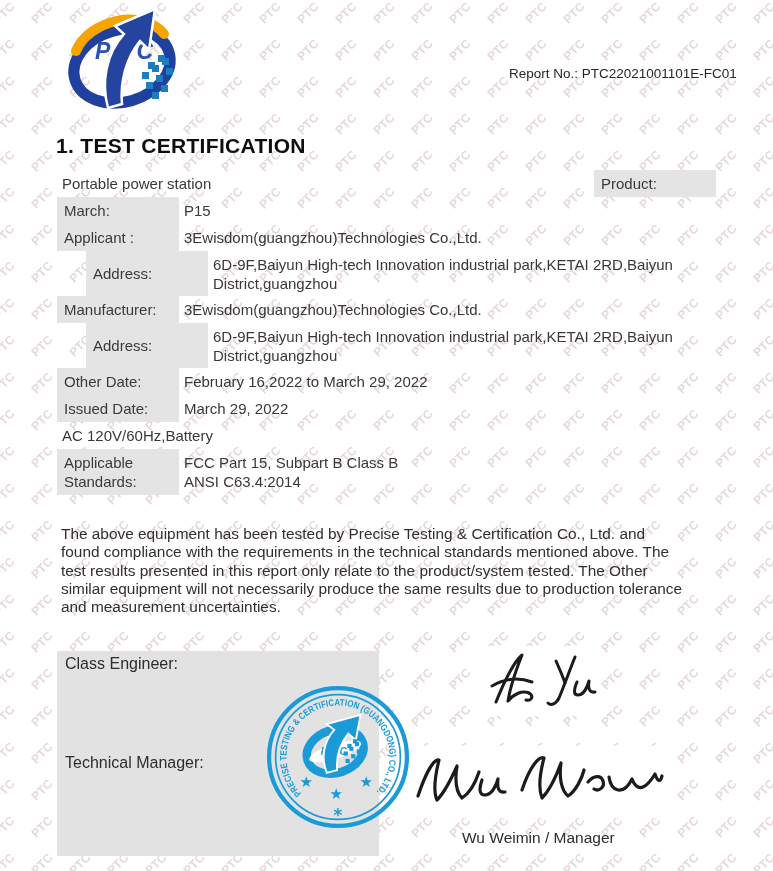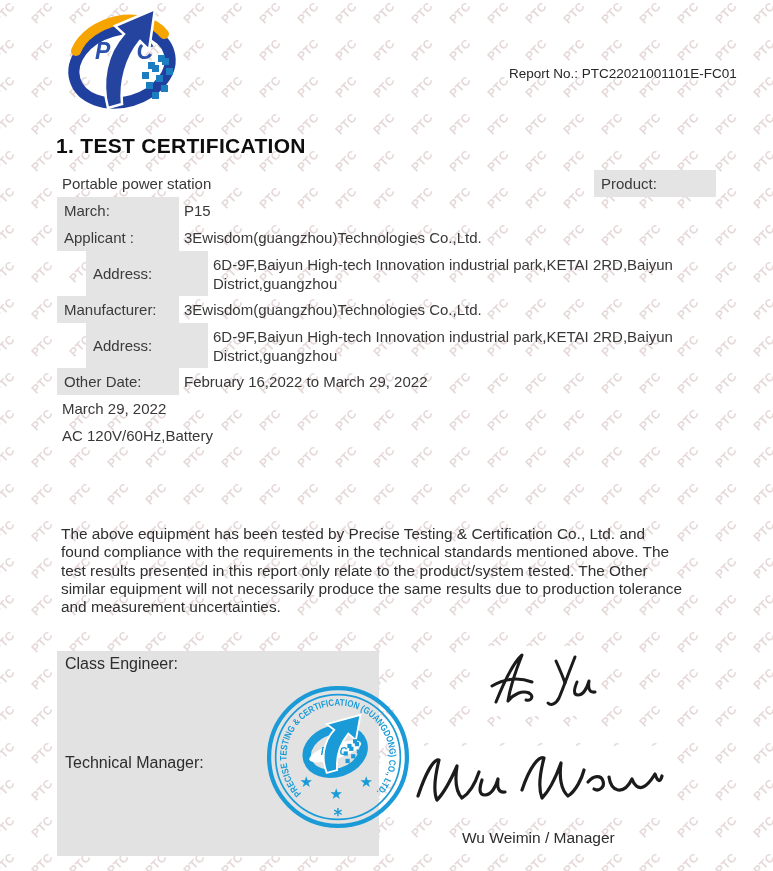--- a/index.html
+++ b/index.html
@@ -610,24 +610,31 @@
     <div class="trow h2">
       <div class="cell label">Address:</div>
       <div class="cell value">6D-9F,Baiyun High-tech Innovation industrial park,KETAI 2RD,Baiyun
 District,guangzhou</div>
     </div>
     <div class="trow h1">
       <div class="cell label">Other Date:</div>
       <div class="cell value">February 16,2022 to March 29, 2022</div>
     </div>
     <div class="trow h1">
+      <div class="cell label">Issued Date:</div>
       <div class="cell value">March 29, 2022</div>
     </div>
     <div class="trow h1">
       <div class="cell value">AC 120V/60Hz,Battery</div>
+    </div>
+    <div class="trow h3">
+      <div class="cell label">Applicable
+Standards:</div>
+      <div class="cell value">FCC Part 15, Subpart B Class B
+ANSI C63.4:2014</div>
     </div>
   </div>
 
   <p class="statement">The above equipment has been tested by Precise Testing &amp; Certification Co., Ltd. and
 found compliance with the requirements in the technical standards mentioned above. The
 test results presented in this report only relate to the product/system tested. The Other
 similar equipment will not necessarily produce the same results due to production tolerance
 and measurement uncertainties.</p>
 
   <div class="sig-box">

